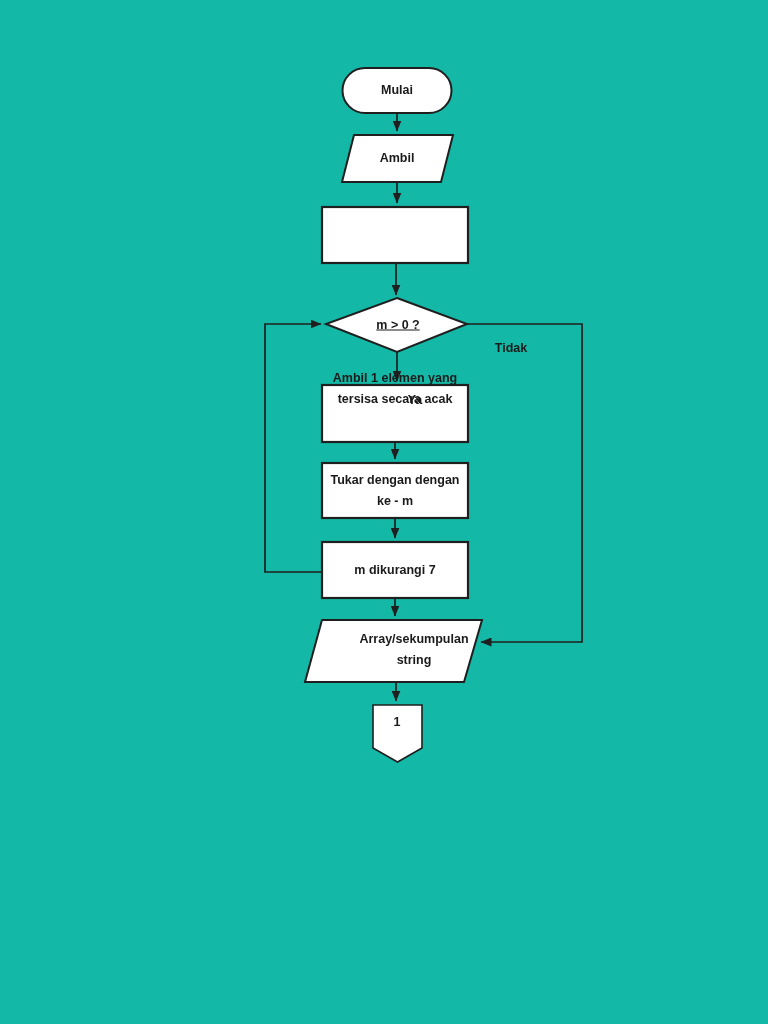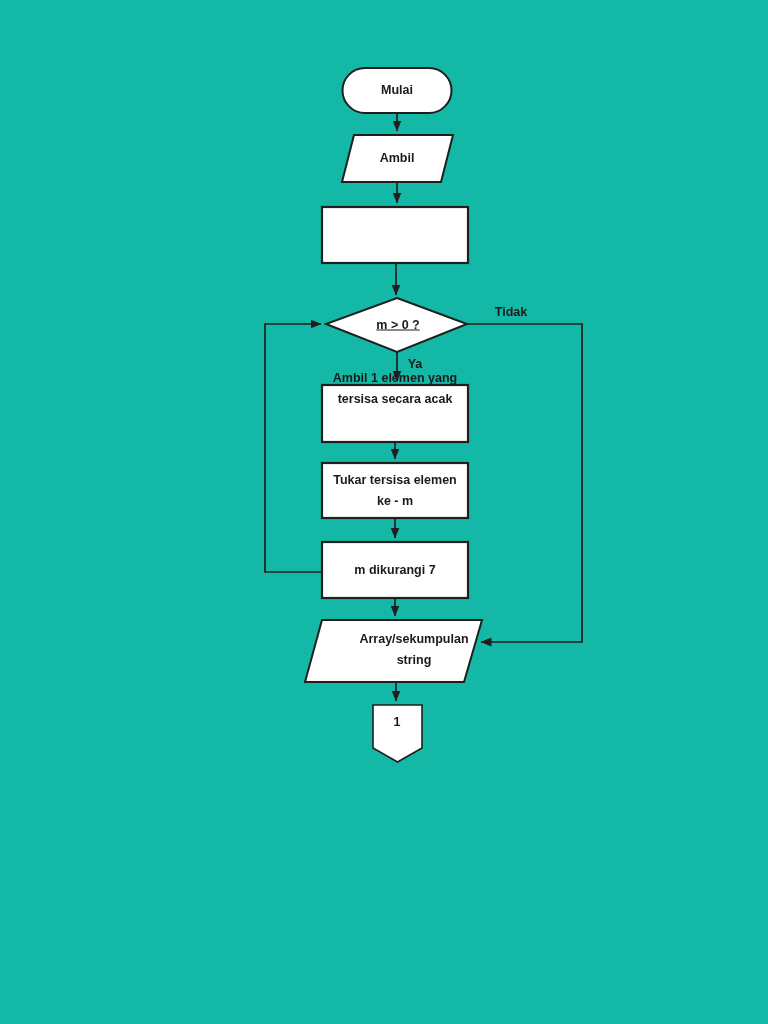--- a/index.html
+++ b/index.html
@@ -48,20 +48,21 @@
     width: max-content;
   }
   .edge-label {
     position: absolute;
     transform: translate(-50%, -50%);
     color: #1a1a1a;
     font-size: 12.5px;
     font-weight: 700;
     white-space: nowrap;
     width: max-content;
+    margin-top: 36px;
   }
 </style>
 </head>
 <body>
 
 <div class="page">
 
   <svg class="canvas-svg" viewBox="0 0 768 1024" xmlns="http://www.w3.org/2000/svg">
     <defs>
       <marker id="arrow" markerUnits="userSpaceOnUse" markerWidth="12" markerHeight="9" refX="10.5" refY="4.5" orient="auto">
@@ -89,21 +90,21 @@
     <rect class="shape box" x="322" y="542" width="146" height="56"></rect>
     <polygon class="shape para" points="322,620 482,620 464,682 305,682"></polygon>
     <polygon class="shape pent" points="373,705 422,705 422,748 397.5,762 373,748"></polygon>
   </svg>
 
   <div class="node-label" style="left:397px; top:90px;">Mulai</div>
   <div class="node-label" style="left:397px; top:158px;">Ambil</div>
   <div class="node-label" style="left:398px; top:325px;text-decoration:underline;">m &gt; 0 ?</div>
   <div class="node-label" style="left:395px; top:389px;">Ambil 1 elemen yang
 tersisa secara acak</div>
-  <div class="node-label" style="left:395px; top:491px;">Tukar tersisa elemen
+  <div class="node-label" style="left:395px; top:491px;">Tukar dengan dengan
 ke - m</div>
   <div class="node-label" style="left:395px; top:570px;">m dikurangi 7</div>
   <div class="node-label" style="left:414px; top:650px;">Array/sekumpulan
 string</div>
   <div class="node-label" style="left:397px; top:722px;">1</div>
 
   <div class="edge-label" style="left:511px; top:312px;">Tidak</div>
   <div class="edge-label" style="left:415px; top:364px;">Ya</div>
 
 </div>

